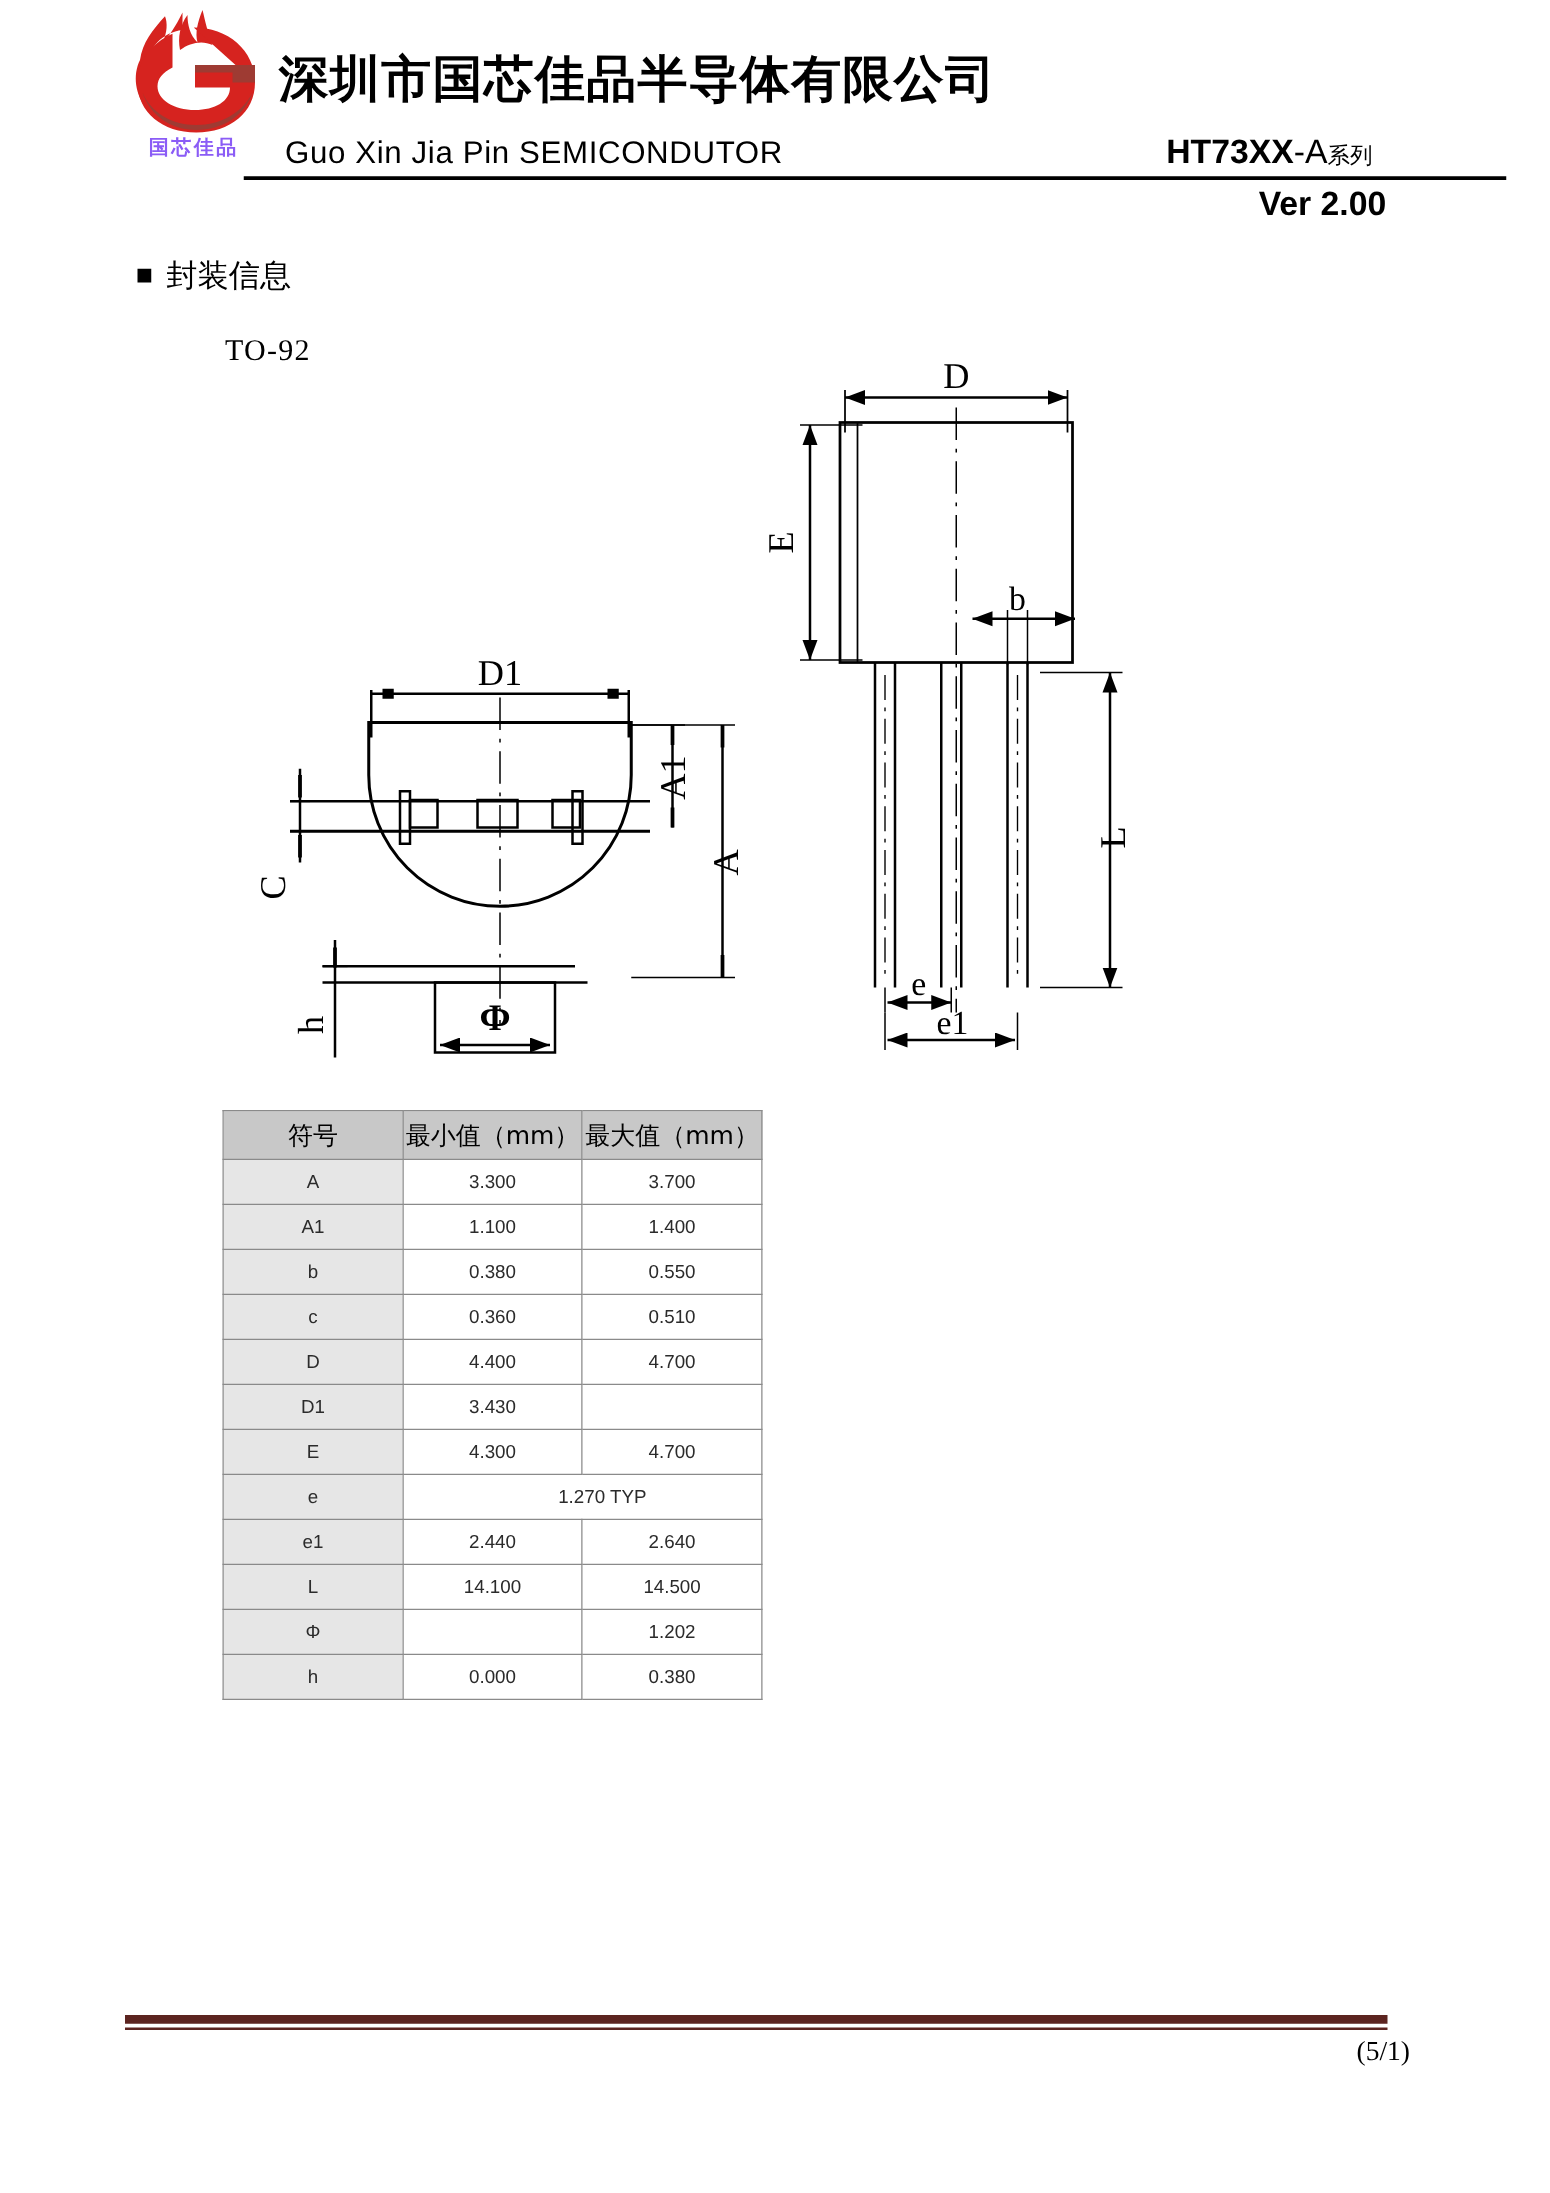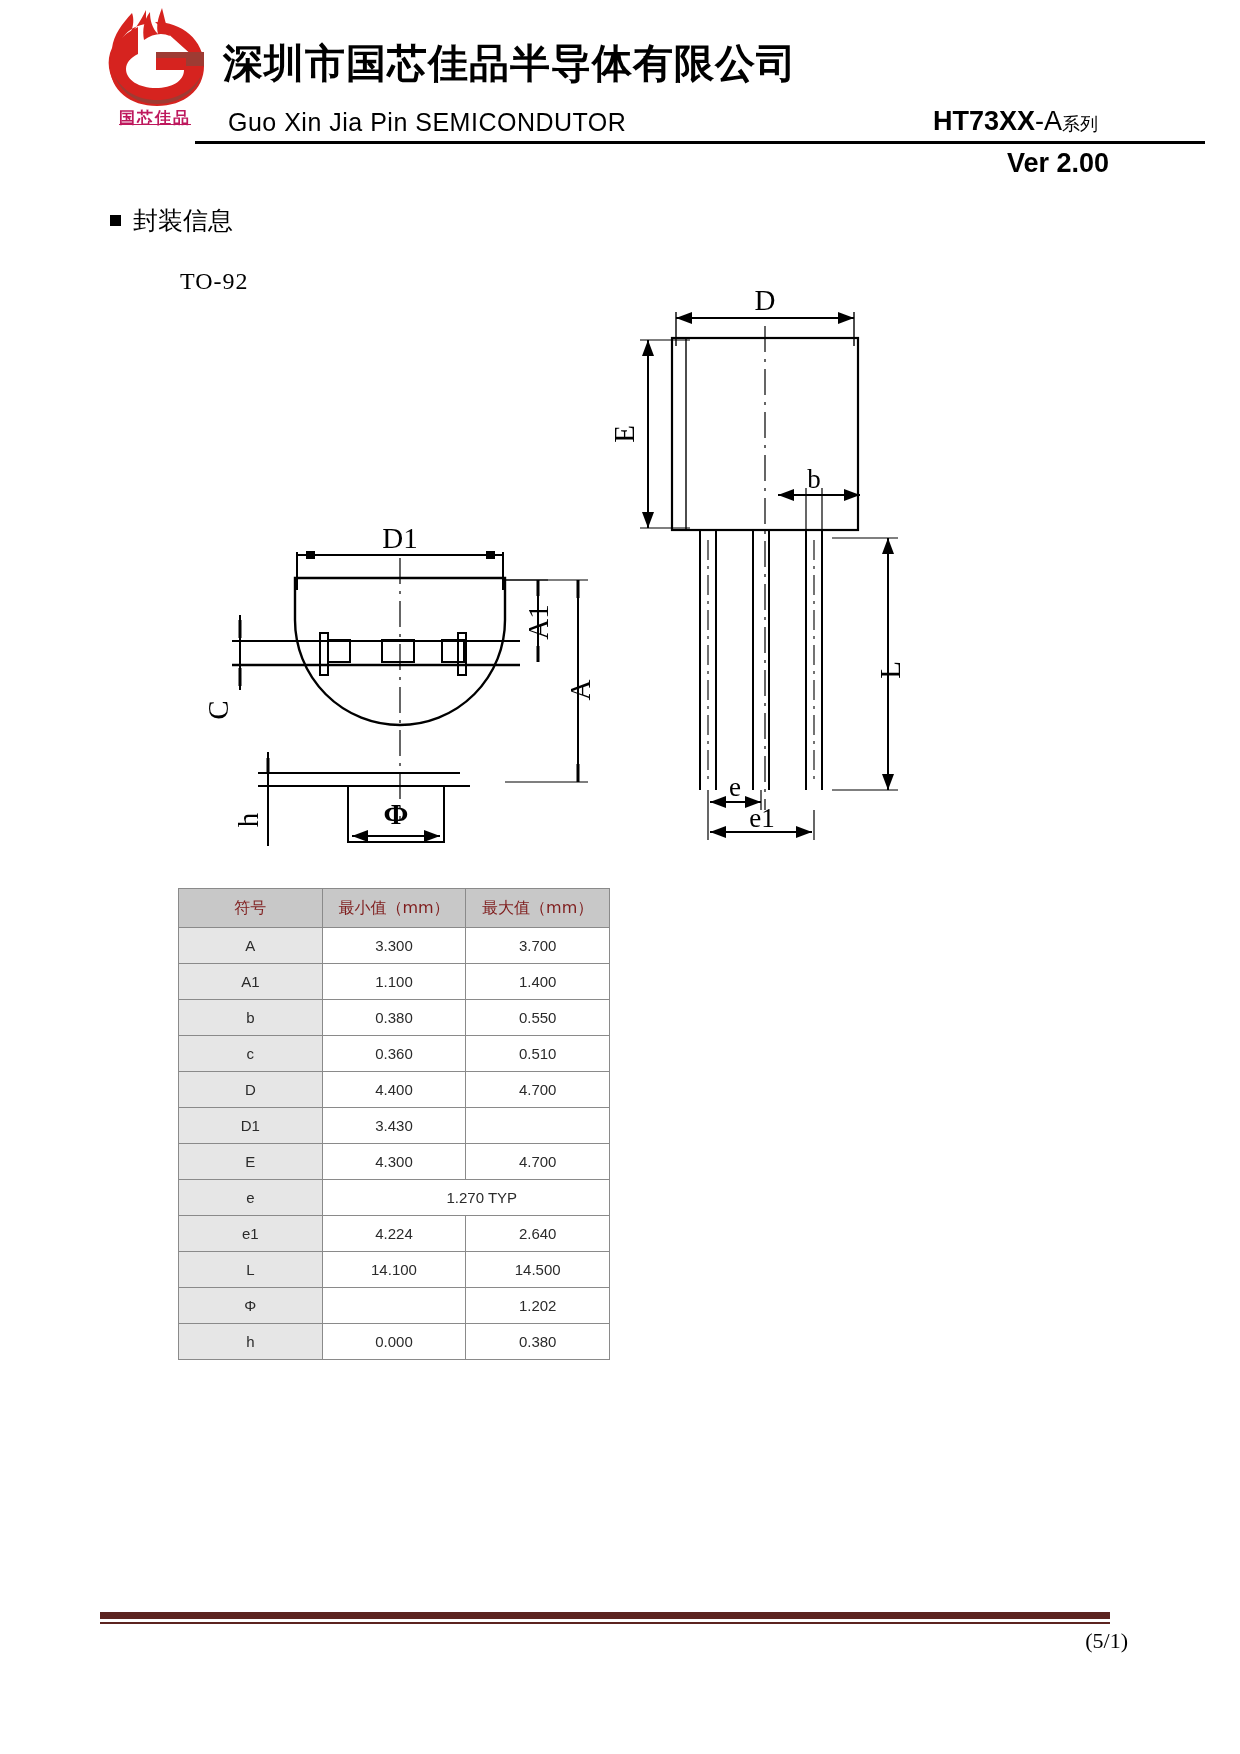--- a/index.html
+++ b/index.html
@@ -48,22 +48,21 @@
   .logo-sub {
     position: absolute;
     left: 0px;
     top: 100px;
     width: 110px;
     text-align: center;
     font-family: "DejaVu Sans", sans-serif;
     font-size: 16px;
     font-weight: bold;
     letter-spacing: 2px;
-    color: #be185d;
-    text-decoration: underline;
+    color: #8b5cf6;
   }
 
   .company-cn {
     position: absolute;
     left: 128px;
     top: 28px;
     font-family: "DejaVu Sans", sans-serif;
     font-size: 40px;
     font-weight: bold;
     letter-spacing: 1px;
@@ -169,22 +168,22 @@
     height: 35px;
     font-size: 15px;
     font-weight: normal;
     color: #2b2b2b;
     text-align: center;
     padding: 0;
   }
   .dim-table thead th {
     background: #c8c8c8;
     font-family: "DejaVu Sans", sans-serif;
-    font-size: 16px;
-    color: #7f1d1d;
+    font-size: 20px;
+    color: #000000;
     height: 38px;
   }
   .dim-table td.sym {
     background: #e6e6e6;
     width: 95px;
     color: #2b2b2b;
     font-size: 15px;
   }
   .dim-table td.val {
     background: #ffffff;
@@ -422,21 +421,21 @@
           <td class="sym">E</td>
           <td class="val">4.300</td>
           <td class="val">4.700</td>
         </tr>
         <tr>
           <td class="sym">e</td>
           <td class="typ" colspan="2">1.270 TYP</td>
         </tr>
         <tr>
           <td class="sym">e1</td>
-          <td class="val">4.224</td>
+          <td class="val">2.440</td>
           <td class="val">2.640</td>
         </tr>
         <tr>
           <td class="sym">L</td>
           <td class="val">14.100</td>
           <td class="val">14.500</td>
         </tr>
         <tr>
           <td class="sym">Φ</td>
           <td class="val"></td>

